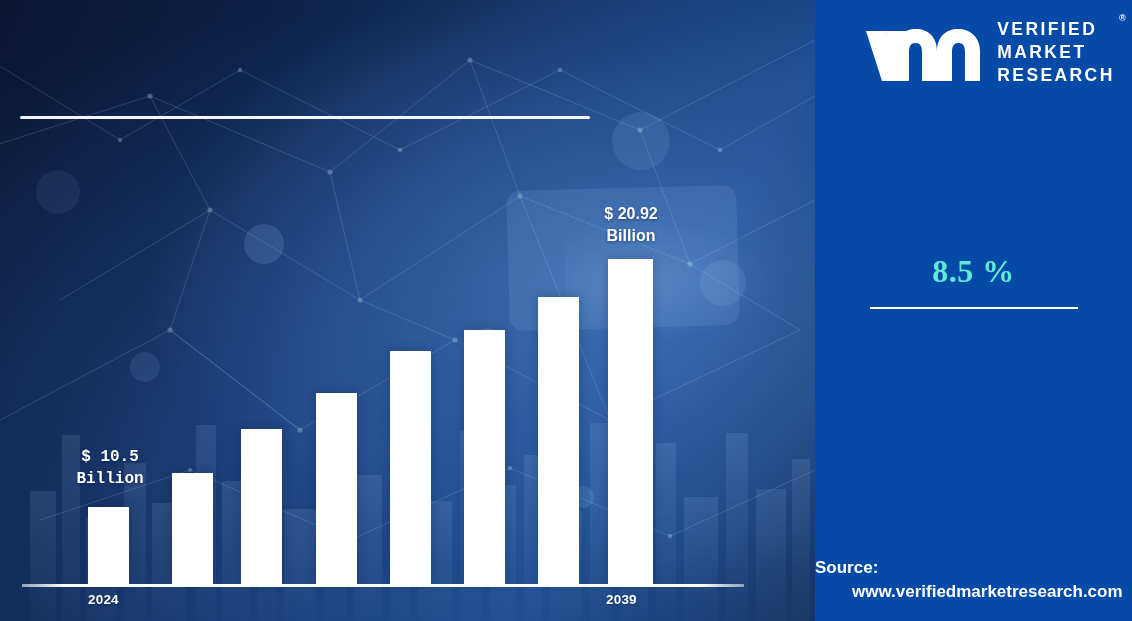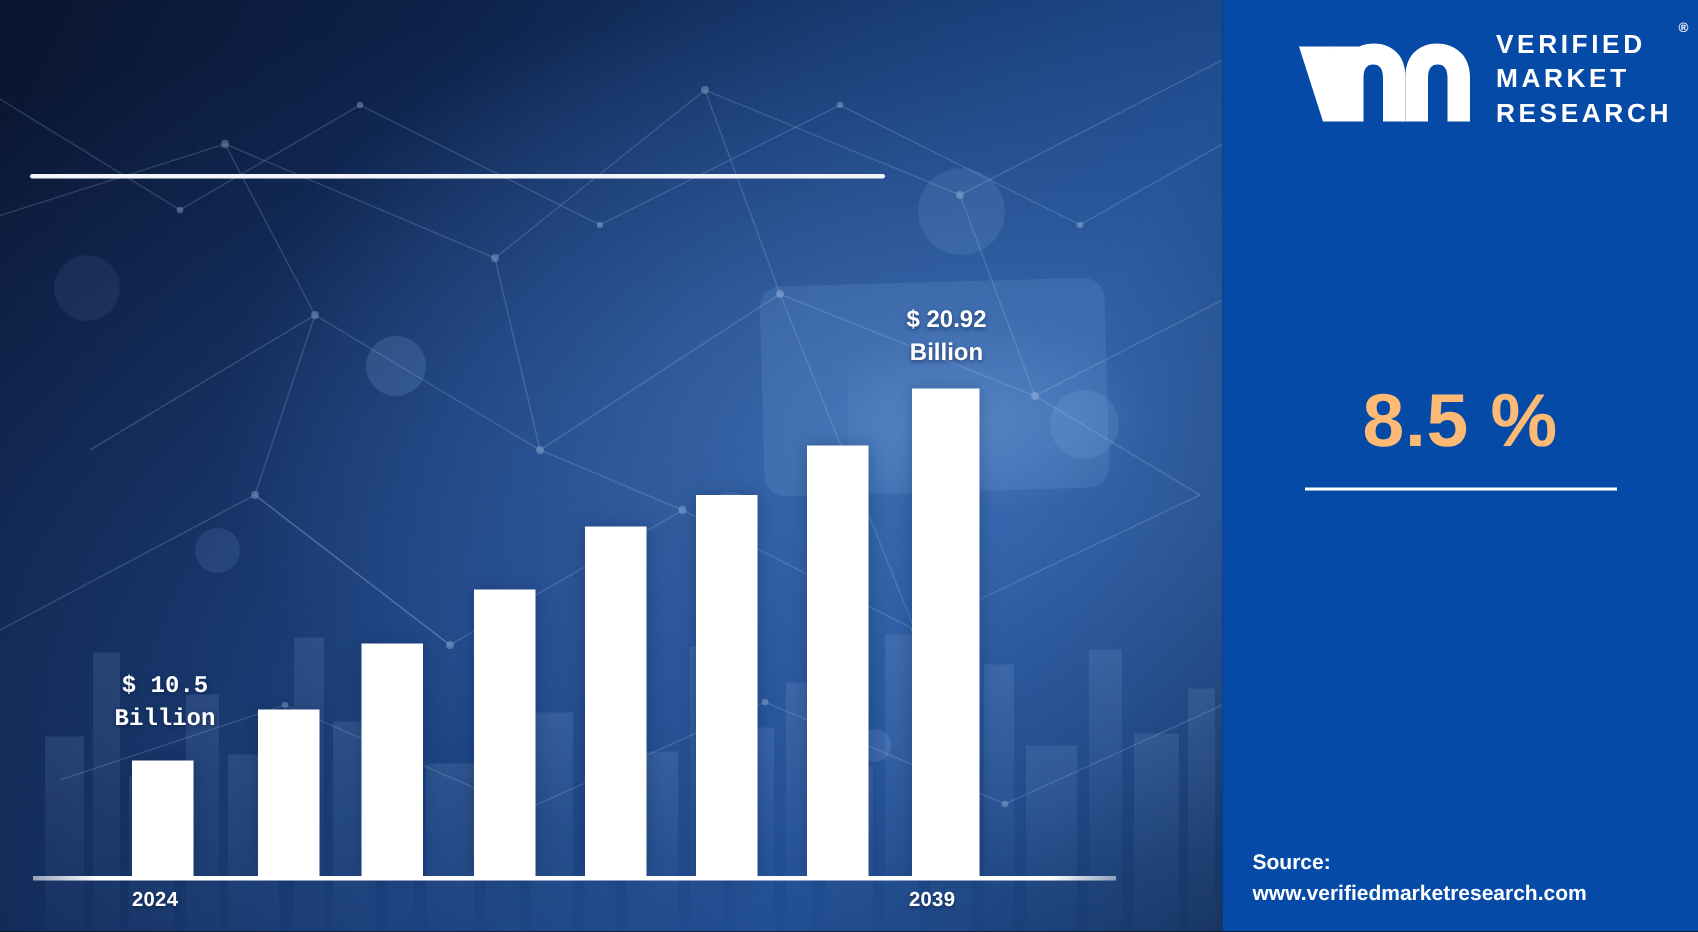--- a/index.html
+++ b/index.html
@@ -109,36 +109,37 @@
   }
   .logo-words .reg{
     position:absolute; right:-11px; top:-5px;
     font-size:9px; letter-spacing:0; font-weight:700;
   }
 
   .cagr-block{
     position:absolute; top:255px; left:0; right:0; text-align:center;
   }
   .cagr-value{
-    color:#fdba74; font-size:50px; font-weight:700; letter-spacing:.5px;
+    color:#5eead4; font-size:32px; font-weight:700; letter-spacing:.5px;
     line-height:1;
+    font-family:Liberation Serif, serif;
   }
   .cagr-rule{
     width:208px; height:2px; background:#ffffff; margin:20px auto 17px;
   }
   .cagr-caption{
     color:#ffffff; font-size:16.5px; font-weight:700; line-height:1.42;
     white-space:pre-line;
   }
 
   .source{
-    position:absolute; left:20px; bottom:16px; right:8px;
-    color:#ffffff; font-size:14px; font-weight:700; line-height:1.45;
-  }
-  .source .url{ display:block; }
+    position:absolute; left:0; bottom:16px; right:8px;
+    color:#ffffff; font-size:17px; font-weight:700; line-height:1.45;
+  }
+  .source .url{ display:block;margin-left:37px; }
 </style>
 </head>
 <body>
 
 <div class="infographic">
 
   <div class="chart-panel">
 
     <div class="bg-skyline">
       <span style="left:30px;  width:26px; height:130px;"></span>

